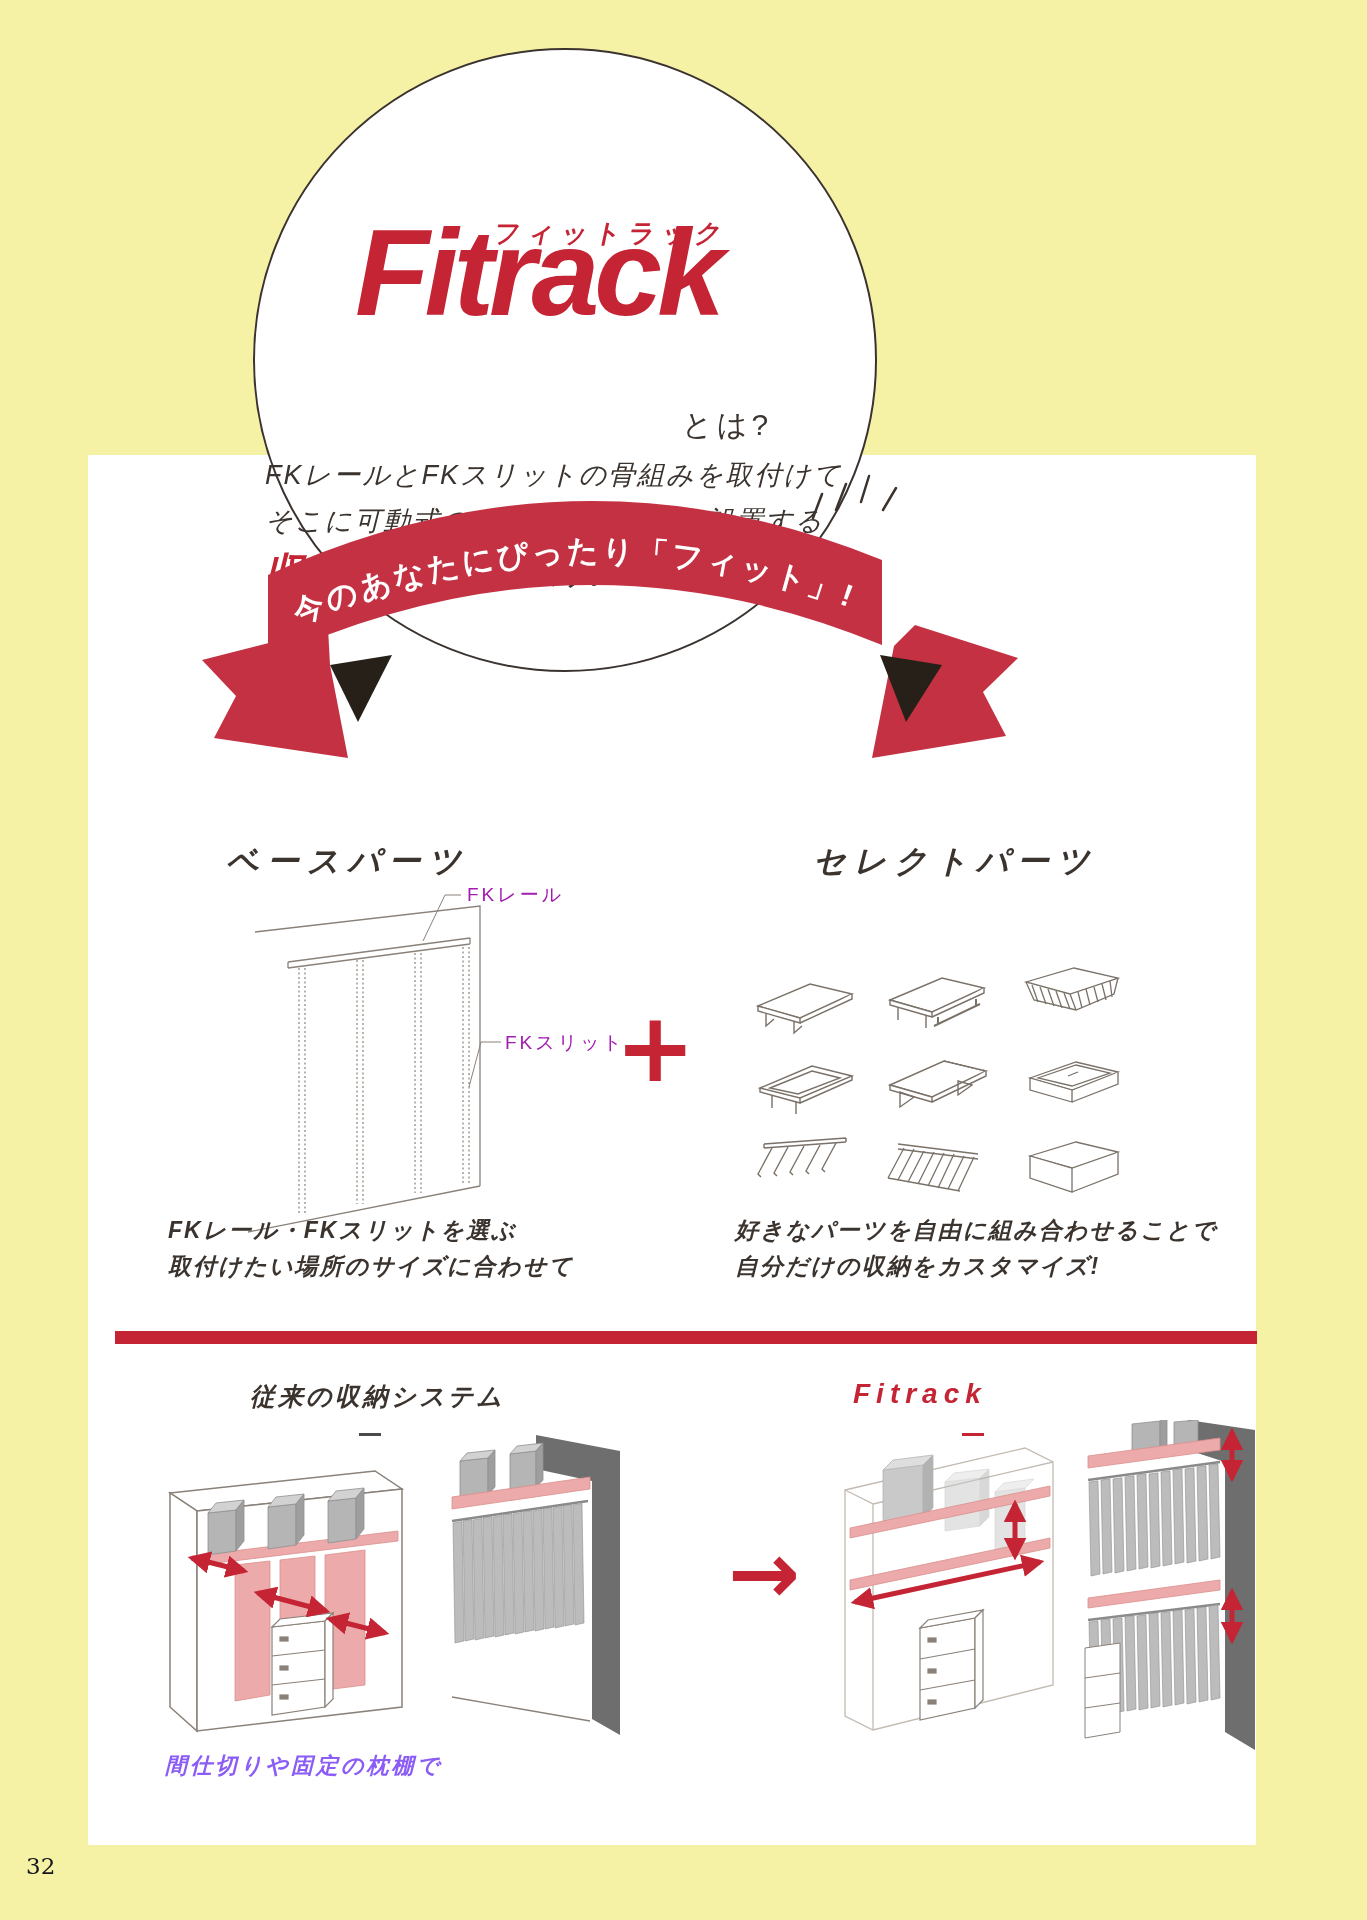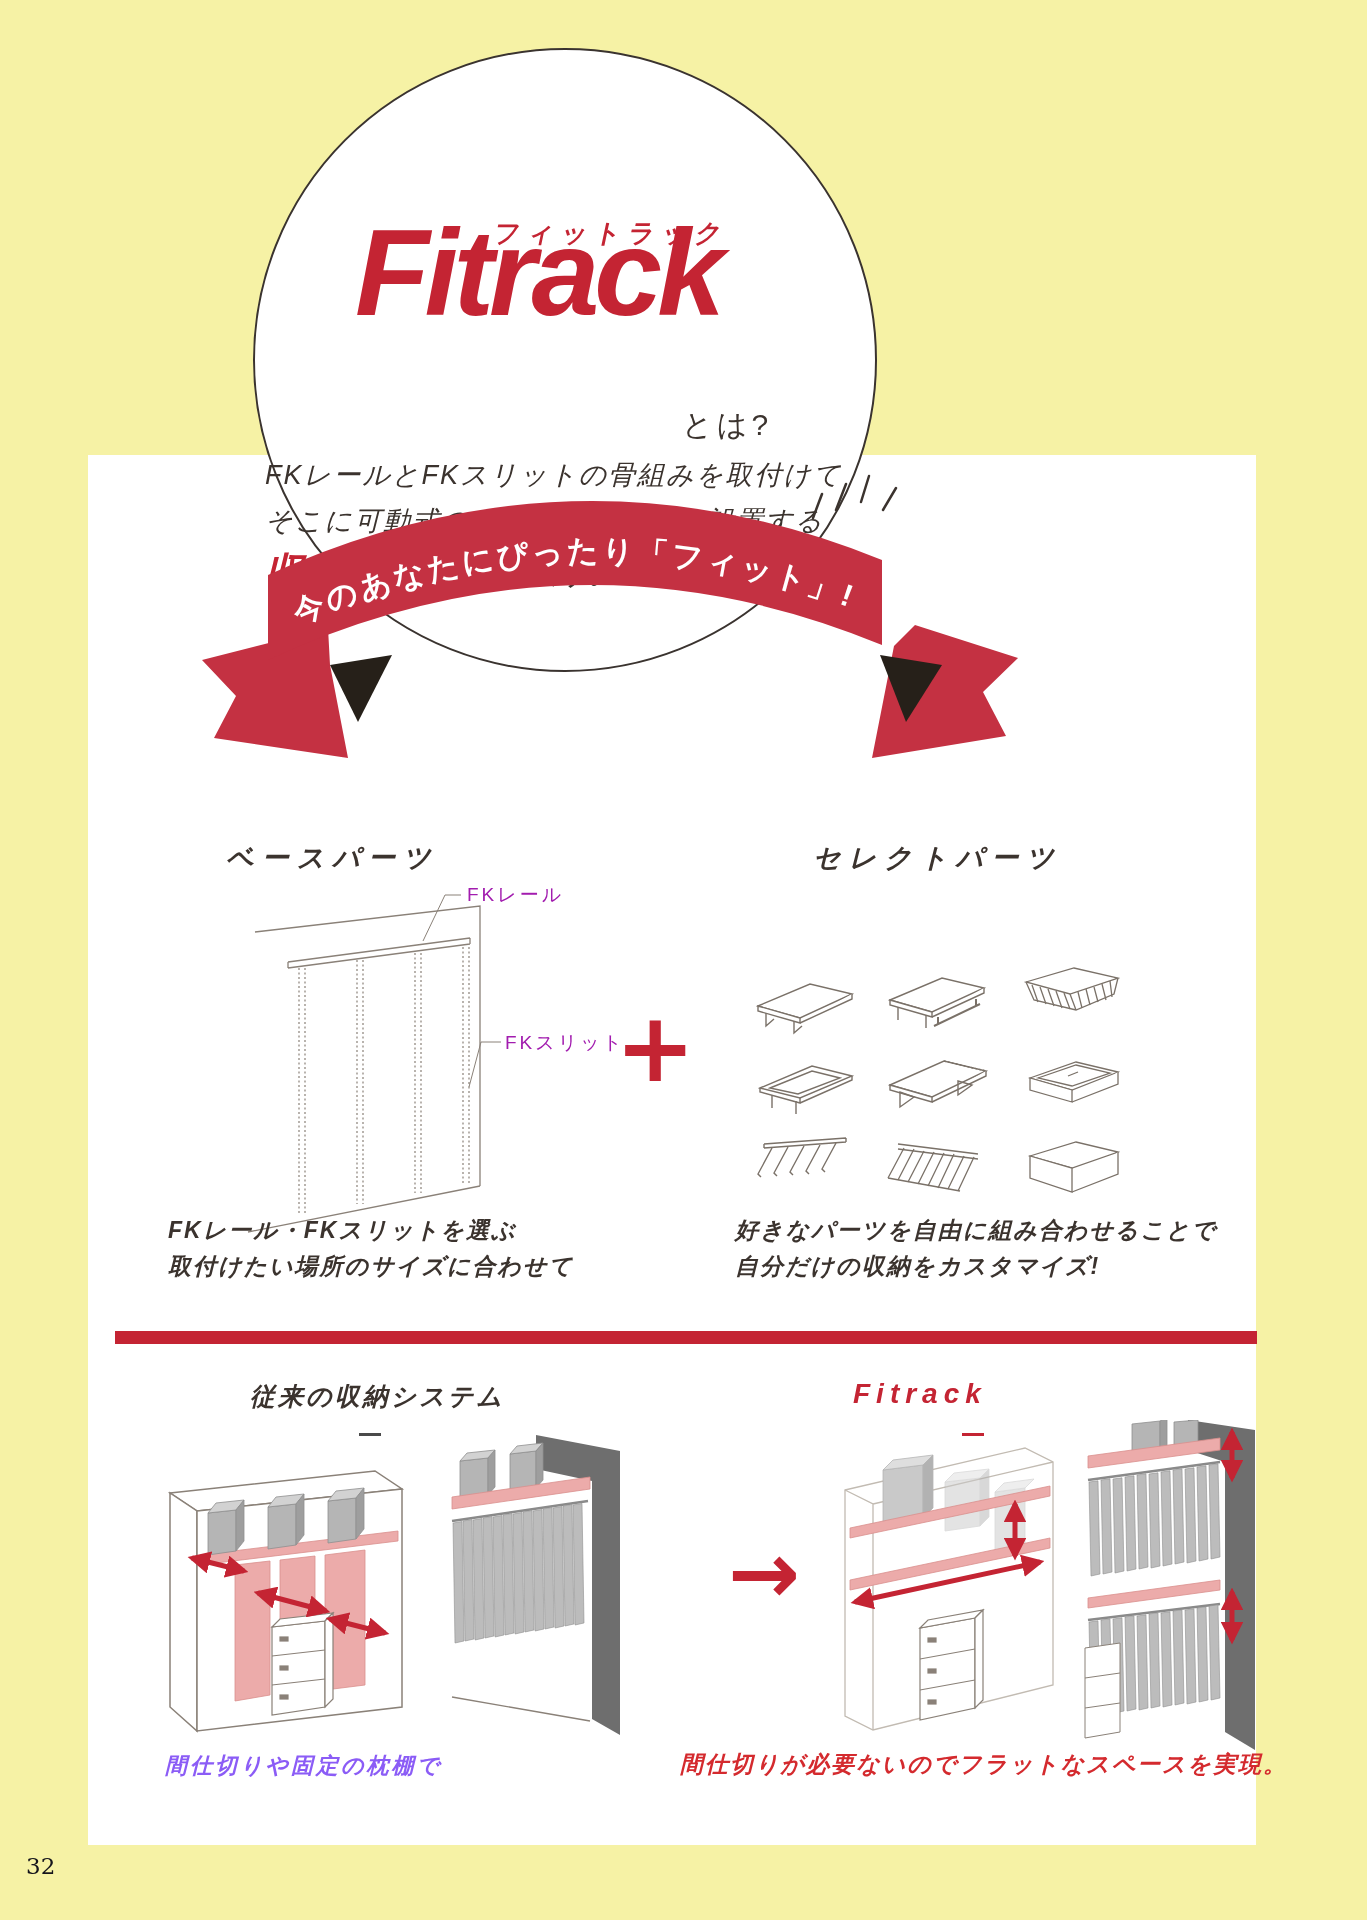--- a/index.html
+++ b/index.html
@@ -20,21 +20,21 @@
     font-family:"Liberation Sans","DejaVu Sans",sans-serif;line-height:1;
   }
   .ruby{
     color:#c42433;font-weight:bold;font-size:26px;letter-spacing:7px;
     transform:skewX(-12deg);white-space:nowrap;
   }
   .towa{font-size:30px;letter-spacing:4px;color:#3b332e;}
   .desc{font-size:27px;letter-spacing:2px;line-height:46px;color:#3b332e;white-space:nowrap;}
   .desc-strong{color:#c42433;font-weight:bold;font-size:40px;letter-spacing:3px;vertical-align:-3px;}
   .desc-tail{font-size:24px;font-weight:bold;}
-  .sec-head{font-size:27px;font-weight:bold;letter-spacing:8px;white-space:nowrap;}
+  .sec-head{font-size:32px;font-weight:bold;letter-spacing:8px;white-space:nowrap;}
   .small-label{font-size:19px;letter-spacing:3px;color:#a21caf;white-space:nowrap;}
   .caption{font-size:23px;font-weight:bold;letter-spacing:2px;line-height:36px;color:#3b332e;white-space:nowrap;}
   .plus{color:#c42433;font-weight:bold;font-size:96px;line-height:1;font-family:"DejaVu Sans",sans-serif;}
   .divider{background:#c42433;}
   .cmp-head{font-size:25px;font-weight:bold;letter-spacing:3px;white-space:nowrap;}
   .cmp-head-red{font-size:28px;font-weight:bold;letter-spacing:6px;color:#c42433;white-space:nowrap;
     font-family:"Liberation Sans","DejaVu Sans",sans-serif;}
   .dash{height:3px;background:#4a4a4a;}
   .dash.red{background:#c42433;}
   .cap-left{font-size:22px;font-weight:bold;letter-spacing:3px;line-height:36px;color:#8b5cf6;white-space:nowrap;}
@@ -369,16 +369,15 @@
   <g stroke="#c42433" stroke-width="5" fill="none">
     <line x1="152" y1="12" x2="152" y2="58" marker-start="url(#ah3)" marker-end="url(#ah3)"></line>
     <line x1="152" y1="172" x2="152" y2="220" marker-start="url(#ah3)" marker-end="url(#ah3)"></line>
   </g>
 </svg>
 
 <div class="abs center cap-left" style="left:165px;top:1748px;width:410px;">
   <div>間仕切りや固定の枕棚で</div>
 </div>
 <div class="abs center cap-right" style="left:680px;top:1746px;width:580px;">
-  <div>間仕切りが必要ないのでフラットなスペースを実現。</div>
 </div>
 
 <div class="abs pagenum" style="left:26px;top:1853px;">32</div>
 
 </body></html>

